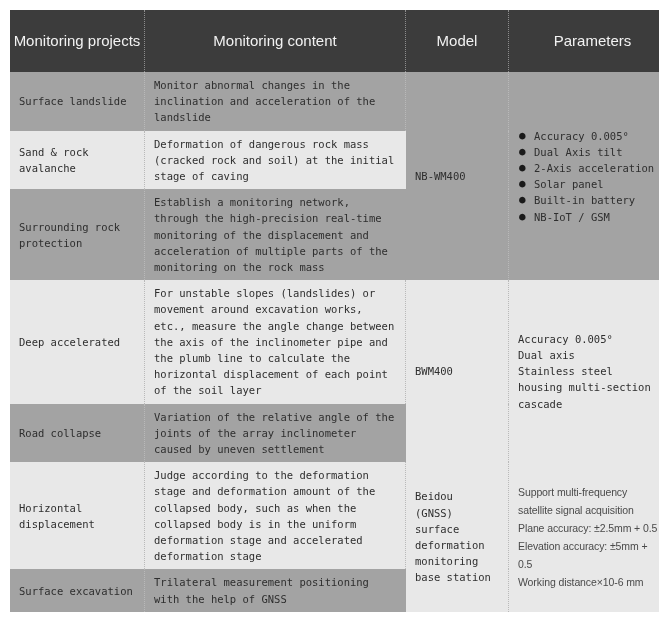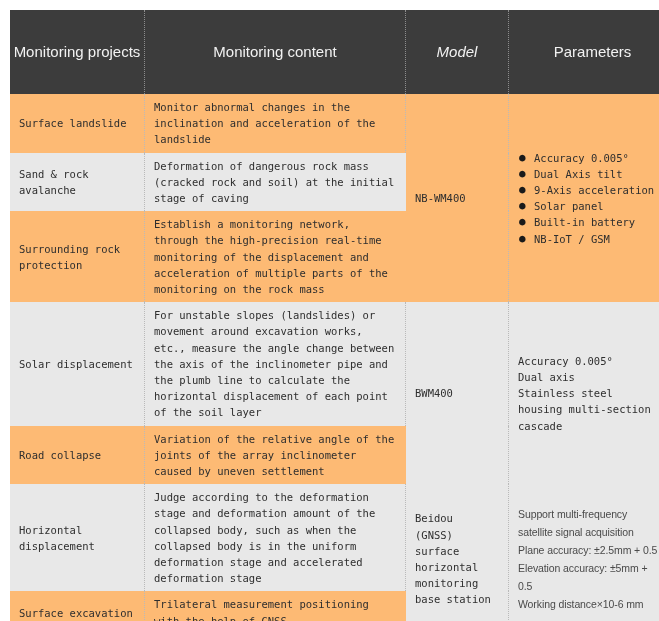--- a/index.html
+++ b/index.html
@@ -33,39 +33,39 @@
   thead th {
     background: #3c3c3c;
     color: #f2f2f2;
     font-family: "Liberation Sans", sans-serif;
     font-weight: normal;
     font-size: 15px;
     line-height: 1.15;
     text-align: center;
     vertical-align: middle;
     height: 44px;
-    padding: 20px 3px;
+    padding: 9px 3px;
     border-right: 1px dotted #8d8d8d;
   }
   thead th:last-child { border-right: none; }
 
   
   tbody td {
     font-family: "DejaVu Sans Mono", monospace;
     font-size: 10.5px;
     line-height: 16.2px;
     color: #2e2e2e;
     vertical-align: middle;
     padding: 5px 8px 5px 9px;
     border-right: 1px dotted #b9b9b9;
   }
   tbody td:last-child { border-right: none; }
 
   
-  td.shade-dark  { background: #fdba74; }
+  td.shade-dark  { background: #a3a3a3; }
   td.shade-light { background: #e8e8e8; }
 
   td.col-project { width: 128px; }
   td.col-content { width: 254px; }
   td.col-model   { width: 96px; }
   td.col-params  { width: 161px; }
 
   td.middle-v { vertical-align: middle; }
 
   
@@ -104,54 +104,54 @@
 </style>
 </head>
 <body>
 
 <div class="table-wrap">
   <table class="spec-table">
     <thead>
       <tr>
         <th style="width:128px;">Monitoring projects</th>
         <th style="width:254px;margin-top:8px;">Monitoring content</th>
-        <th style="width:96px;font-style:italic;">Model</th>
+        <th style="width:96px;">Model</th>
         <th style="width:161px;">Parameters</th>
       </tr>
     </thead>
     <tbody>
 
       <tr>
         <td class="col-project shade-dark">Surface landslide</td>
         <td class="col-content shade-dark">Monitor abnormal changes in the inclination and acceleration of the landslide</td>
         <td class="col-model shade-dark middle-v" rowspan="3">NB-WM400</td>
         <td class="col-params shade-dark middle-v" rowspan="3">
           <ul class="param-list">
             <li><span class="bullet">●</span><span>Accuracy 0.005°</span></li>
             <li><span class="bullet">●</span><span>Dual Axis tilt</span></li>
-            <li><span class="bullet">●</span><span>9-Axis acceleration</span></li>
+            <li><span class="bullet">●</span><span>2-Axis acceleration</span></li>
             <li><span class="bullet">●</span><span>Solar panel</span></li>
             <li><span class="bullet">●</span><span>Built-in battery</span></li>
             <li><span class="bullet">●</span><span>NB-IoT / GSM</span></li>
           </ul>
         </td>
       </tr>
 
       <tr>
         <td class="col-project shade-light">Sand &amp; rock avalanche</td>
         <td class="col-content shade-light">Deformation of dangerous rock mass (cracked rock and soil) at the initial stage of caving</td>
       </tr>
 
       <tr>
         <td class="col-project shade-dark">Surrounding rock protection</td>
         <td class="col-content shade-dark">Establish a monitoring network, through the high-precision real-time monitoring of the displacement and acceleration of multiple parts of the monitoring on the rock mass</td>
       </tr>
 
       <tr>
-        <td class="col-project shade-light">Solar displacement</td>
+        <td class="col-project shade-light">Deep accelerated</td>
         <td class="col-content shade-light">For unstable slopes (landslides) or movement around excavation works, etc., measure the angle change between the axis of the inclinometer pipe and the plumb line to calculate the horizontal displacement of each point of the soil layer</td>
         <td class="col-model shade-light middle-v" rowspan="2">BWM400</td>
         <td class="col-params shade-light middle-v" rowspan="2">
           <div class="param-lines">
             <div>Accuracy 0.005°</div>
             <div>Dual axis</div>
             <div>Stainless steel</div>
             <div>housing multi-section</div>
             <div>cascade</div>
           </div>
@@ -164,21 +164,21 @@
       </tr>
 
       <tr>
         <td class="col-project shade-light">Horizontal displacement</td>
         <td class="col-content shade-light">Judge according to the deformation stage and deformation amount of the collapsed body, such as when the collapsed body is in the uniform deformation stage and accelerated deformation stage</td>
         <td class="col-model shade-light middle-v" rowspan="2">
           <div class="model-lines">
             <div>Beidou</div>
             <div>(GNSS)</div>
             <div>surface</div>
-            <div>horizontal</div>
+            <div>deformation</div>
             <div>monitoring</div>
             <div>base station</div>
           </div>
         </td>
         <td class="col-params shade-light middle-v" rowspan="2">
           <div class="param-sans">
             <div>Support multi-frequency</div>
             <div>satellite signal acquisition</div>
             <div>Plane accuracy: ±2.5mm + 0.5</div>
             <div>Elevation accuracy: ±5mm +</div>

